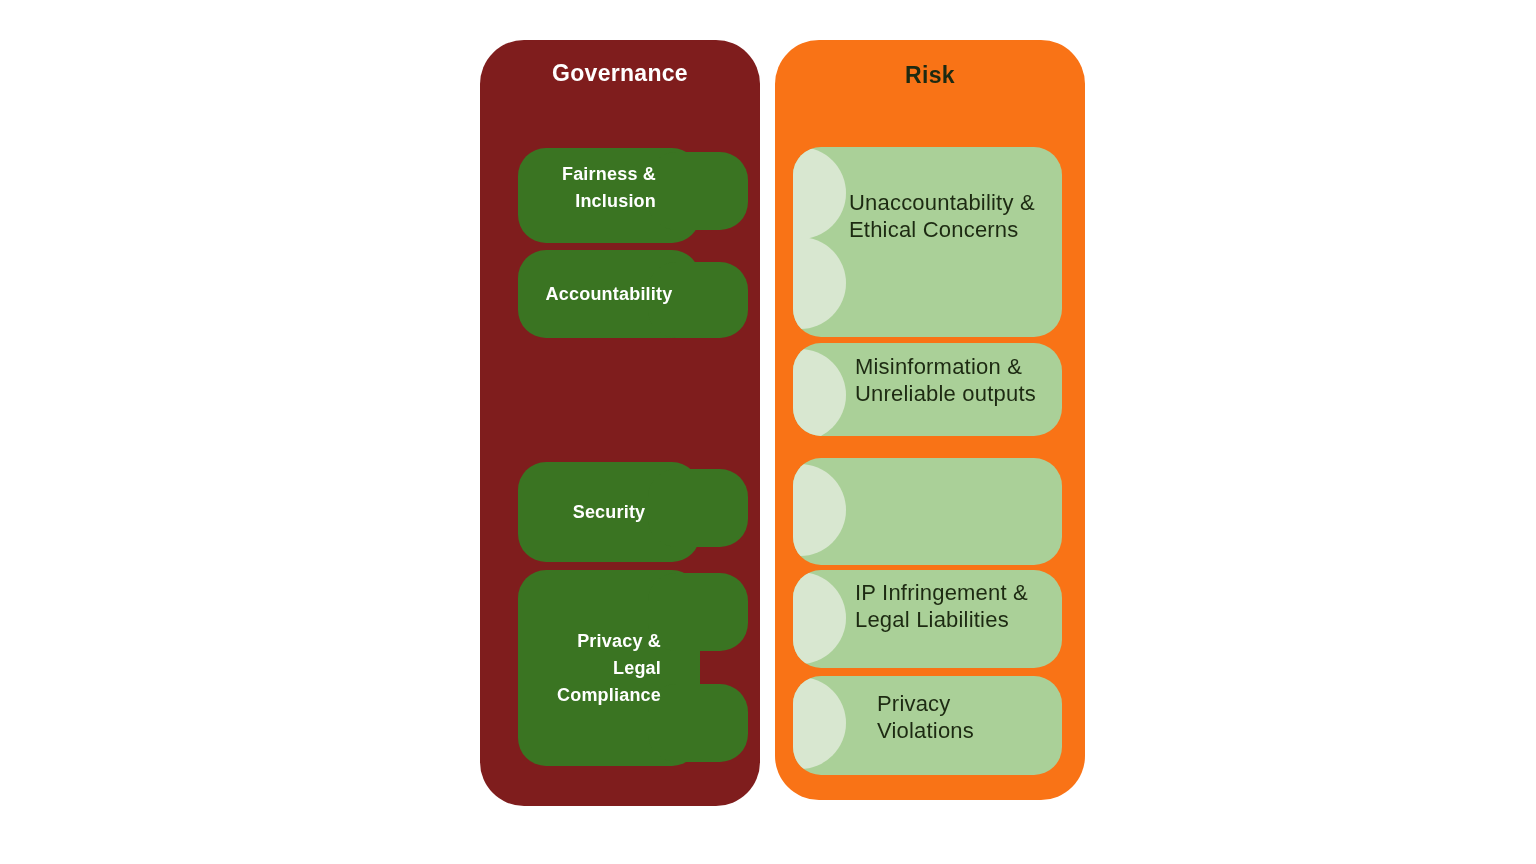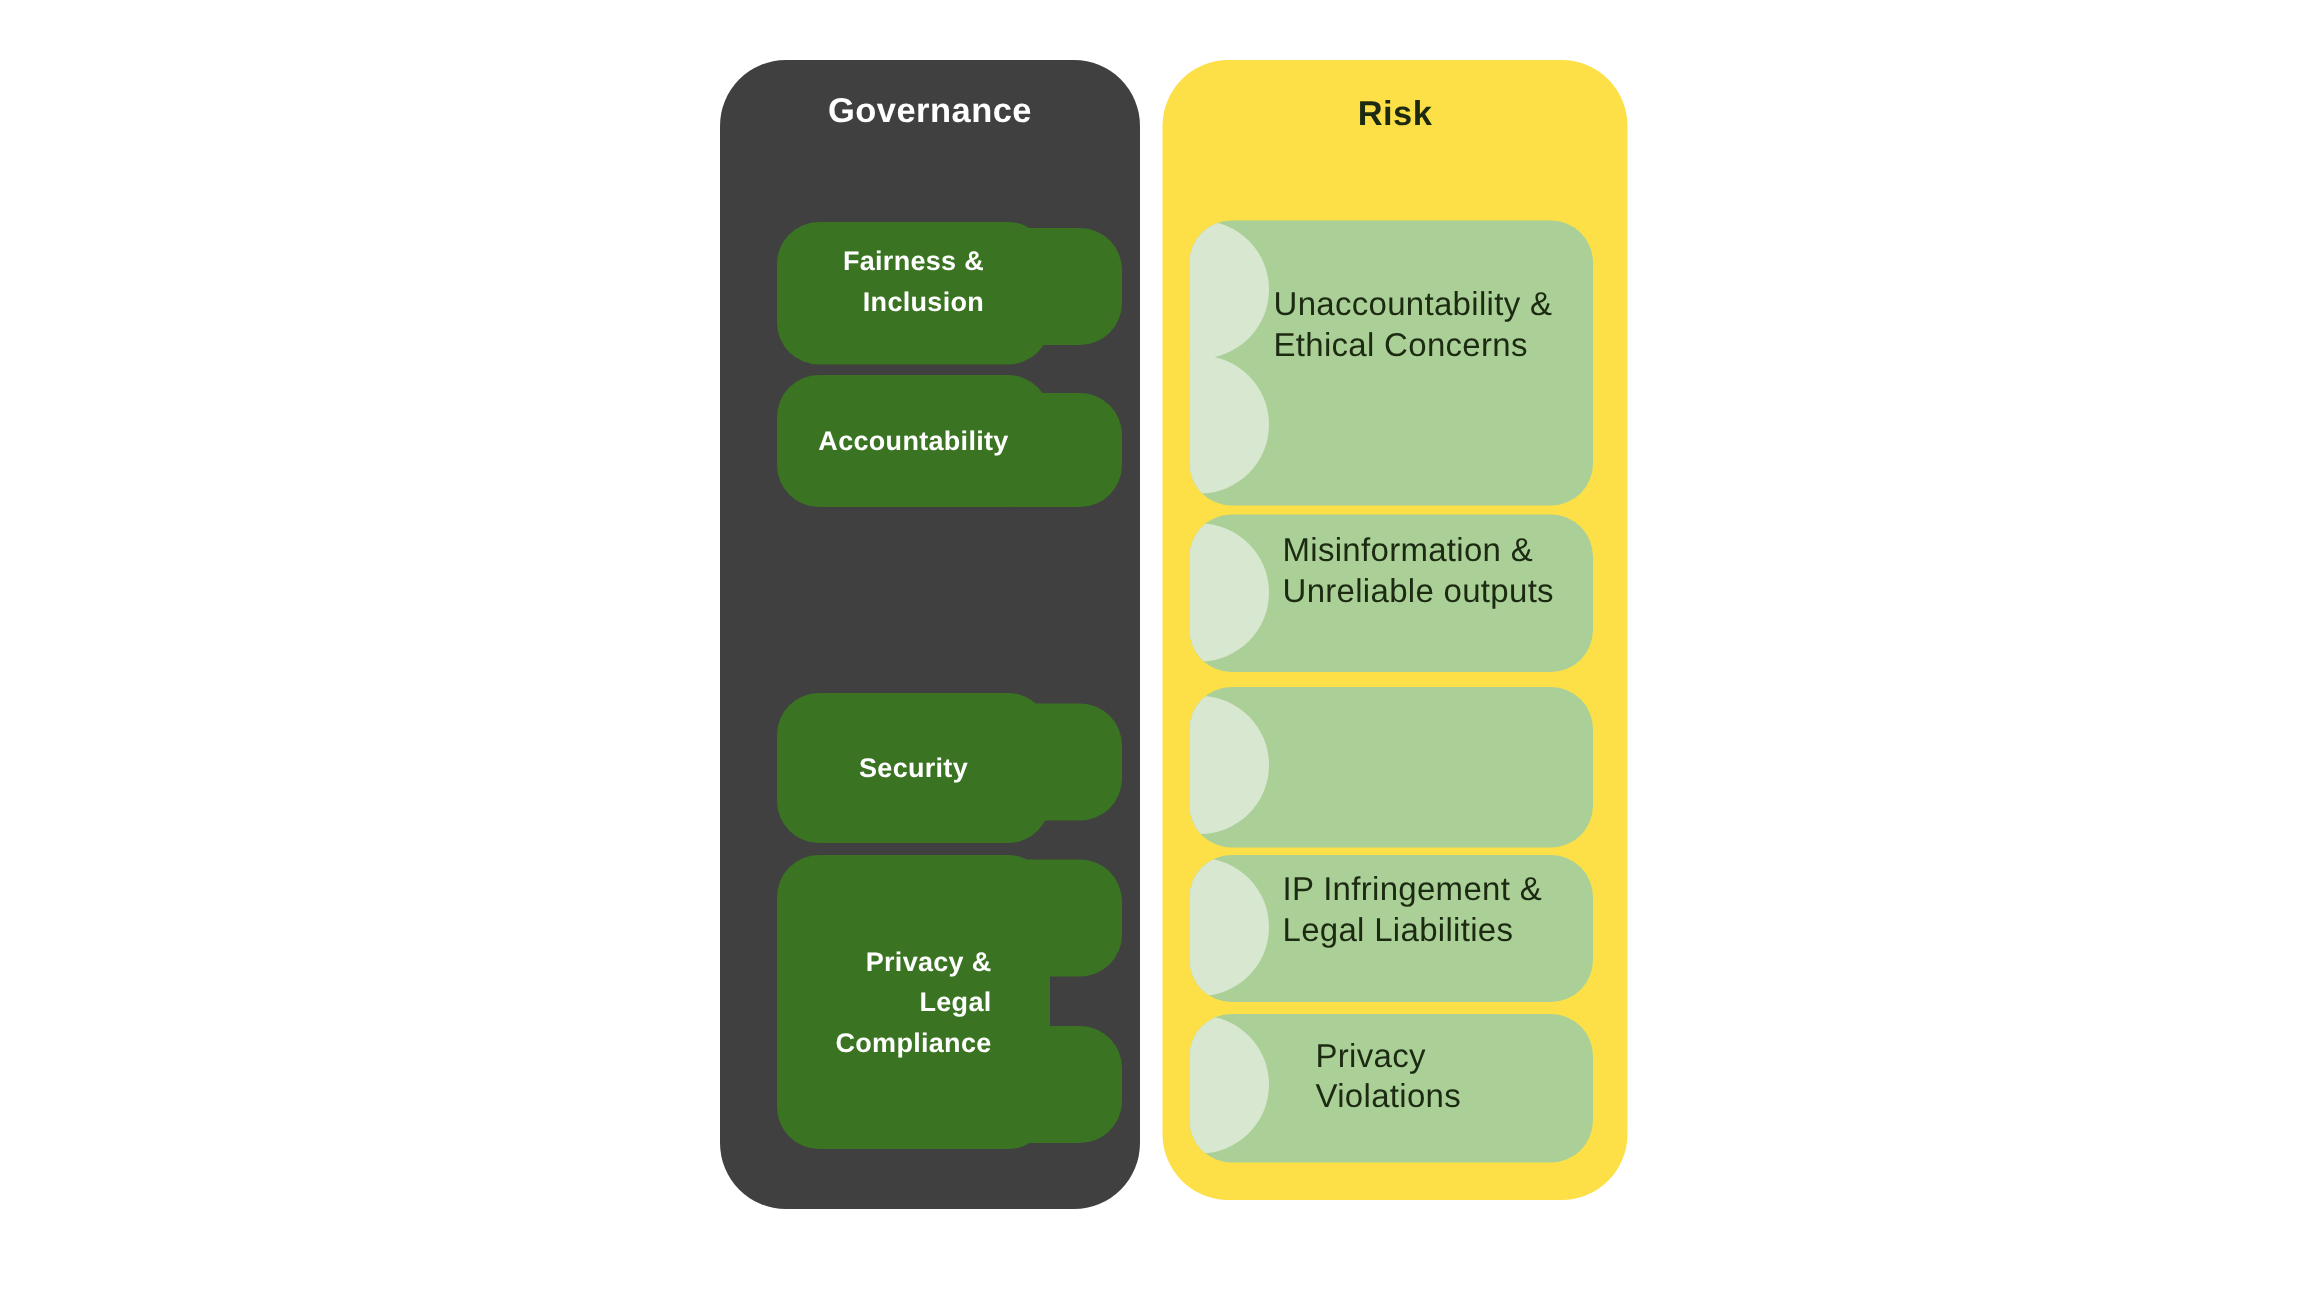--- a/index.html
+++ b/index.html
@@ -7,22 +7,22 @@
     position: relative;
     width: 1536px;
     height: 864px;
     background: #ffffff;
     font-family: "Liberation Sans", "DejaVu Sans", sans-serif;
     overflow: hidden;
   }
 
   
   .panel { position: absolute; border-radius: 44px; }
-  .panel.gov  { left: 480px; top: 40px; width: 280px; height: 766px; background: #404040; }
-  .panel.risk { left: 775px; top: 40px; width: 310px; height: 760px; background: #fde047; overflow: hidden; }
+  .panel.gov  { left: 480px; top: 40px; width: 280px; height: 766px; background: #7f1d1d; }
+  .panel.risk { left: 775px; top: 40px; width: 310px; height: 760px; background: #f97316; overflow: hidden; }
 
   .panel-title {
     margin: 0;
     text-align: center;
     font-size: 23px;
     font-weight: bold;
     letter-spacing: 0.3px;
     line-height: 1;
   }
   .gov-title  { padding-top: 22px; color: #ffffff; }
@@ -89,21 +89,21 @@
     display: block;
     color: #1d2a12;
     font-size: 22px;
     font-weight: normal;
     line-height: 27px;
     letter-spacing: 0.2px;
     text-align: left;
     white-space: pre-line;
   }
   .r1 { top: 107px; height: 190px; padding: 42px 10px 0 56px; }
-  .r2 { top: 303px; height: 105px; padding: 10px 10px 0 62px; }
+  .r2 { top: 303px; height: 93px; padding: 10px 10px 0 62px; }
   .r3 { top: 418px; height: 107px; padding: 9px 10px 0 68px; }
   .r4 { top: 530px; height: 98px;  padding: 9px 10px 0 62px; }
   .r5 { top: 636px; height: 99px;  padding: 14px 10px 0 84px; }
 
   
   .notch {
     position: absolute;
     width: 92px;
     height: 92px;
     border-radius: 50%;

